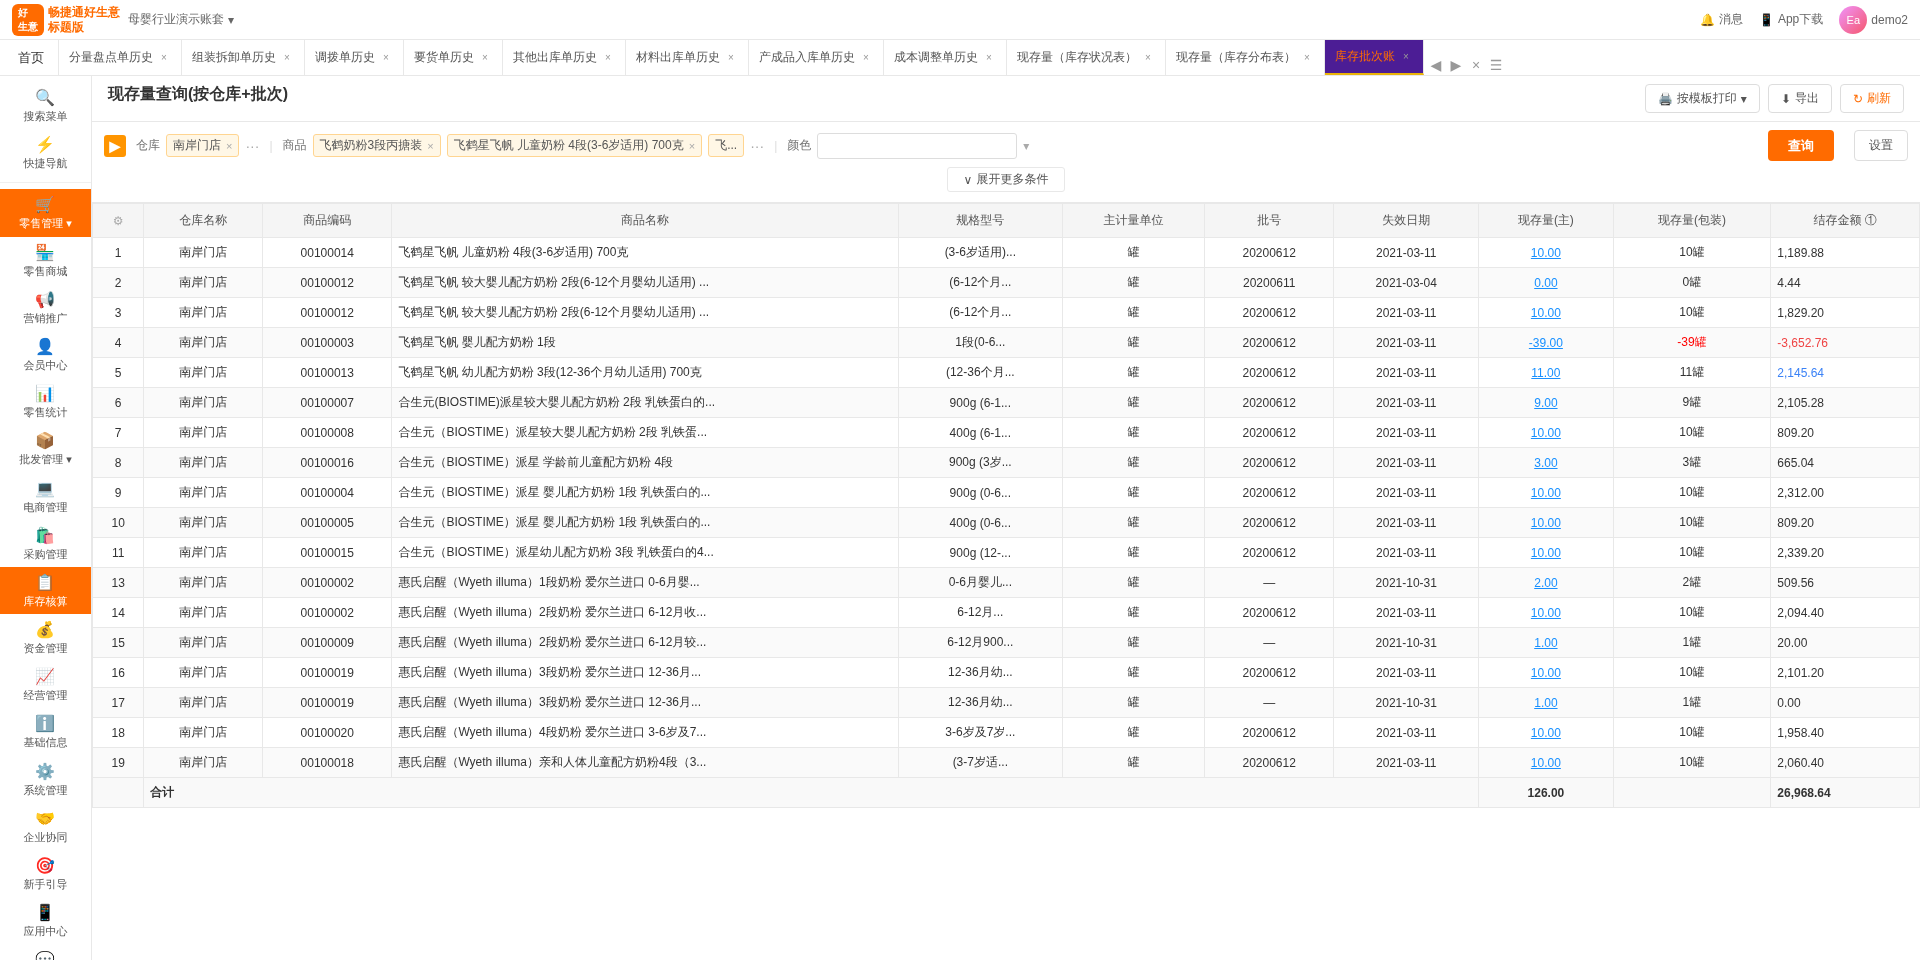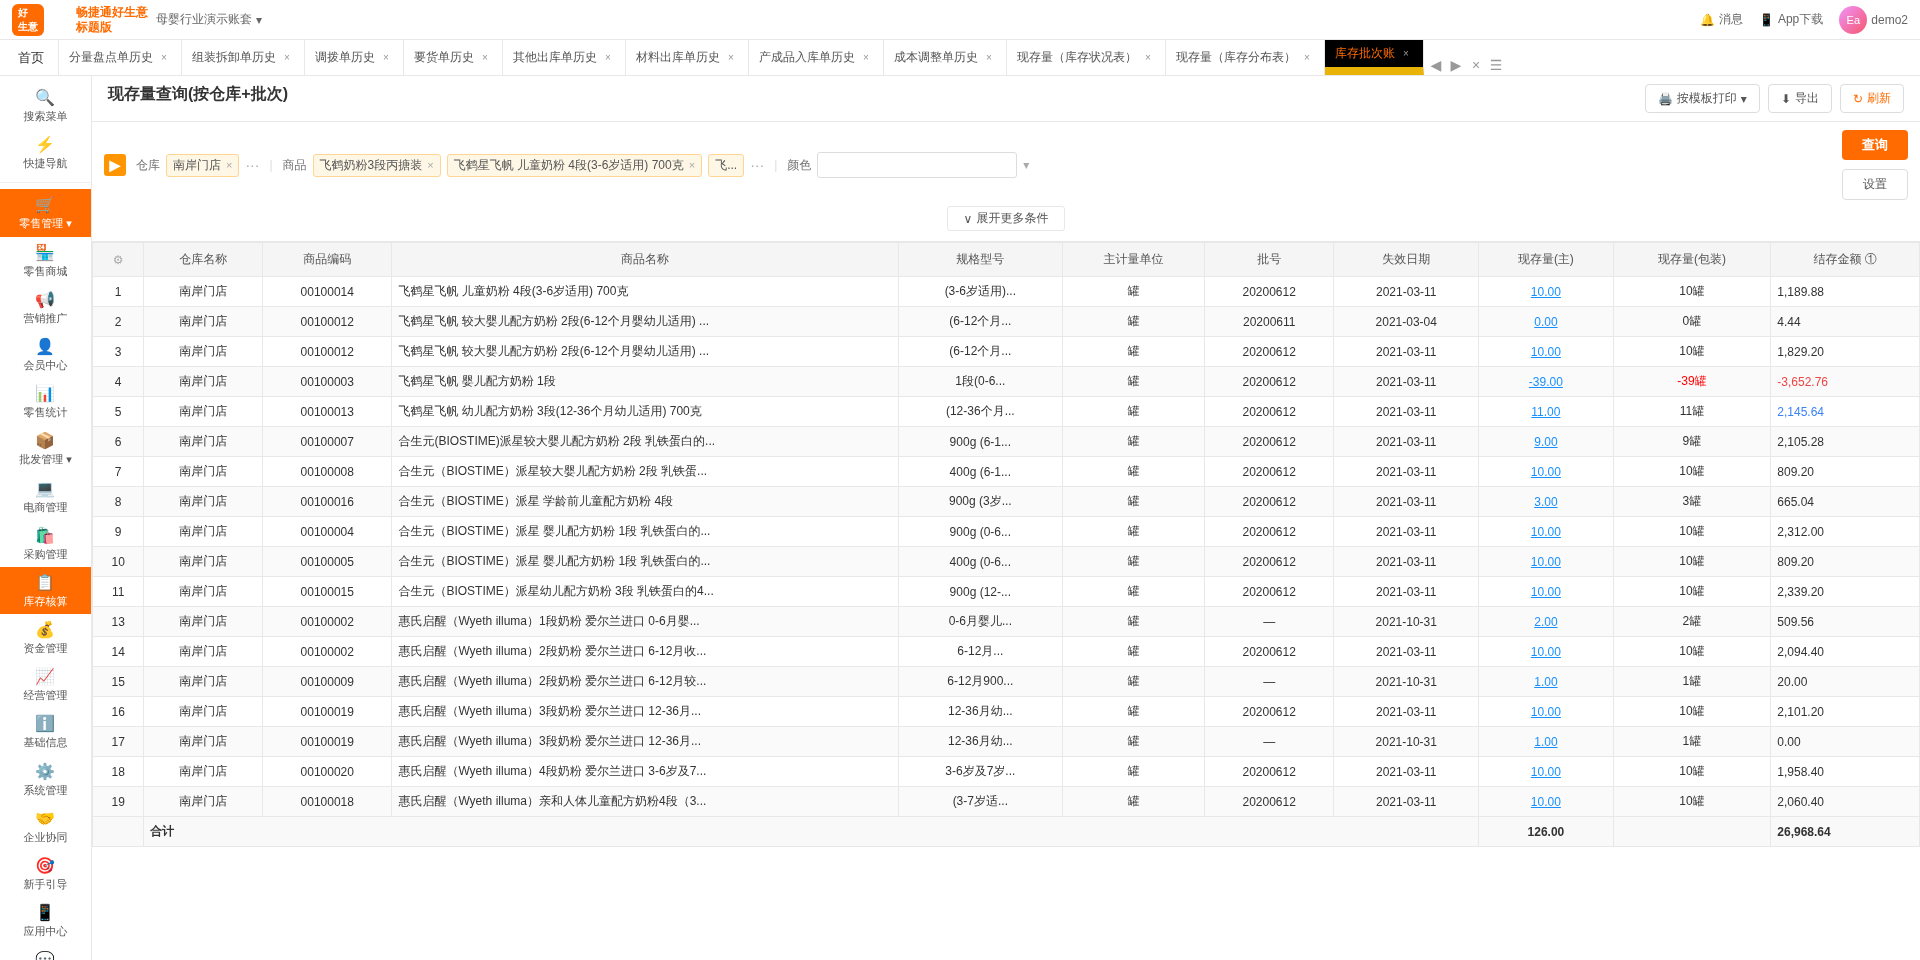--- a/index.html
+++ b/index.html
@@ -17,21 +17,21 @@
     }
     .top-bar-left { display: flex; align-items: center; gap: 8px; }
     .logo-area { display: flex; align-items: center; gap: 4px; }
     .logo-icon {
       width: 32px; height: 32px;
       background: #ff6b00;
       border-radius: 6px;
       display: flex; align-items: center; justify-content: center;
       color: white; font-size: 10px; font-weight: bold;
     }
-    .logo-text { color: #ff6b00; font-size: 12px; font-weight: bold; line-height: 1.2; margin-left: 28px; }
+    .logo-text { color: #ff6b00; font-size: 12px; font-weight: bold; line-height: 1.2; }
     .top-bar-title {
       display: flex; align-items: center; gap: 4px;
       color: #666; font-size: 13px;
     }
     .top-bar-right { display: flex; align-items: center; gap: 16px; color: #666; }
     .top-bar-right span { cursor: pointer; display: flex; align-items: center; gap: 4px; }
     .avatar {
       width: 28px; height: 28px; border-radius: 50%;
       background: linear-gradient(135deg, #f093fb, #f5576c);
       display: flex; align-items: center; justify-content: center;
@@ -60,23 +60,23 @@
     .tab-item {
       padding: 0 10px;
       height: 100%;
       display: flex; align-items: center; gap: 4px;
       color: #555; font-size: 12px;
       border-right: 1px solid #e8e8e8;
       cursor: pointer;
       white-space: nowrap;
     }
     .tab-item.active {
-      background: #000000;
+      background: #4c1d95;
       color: #ff6b00;
-      border-bottom: 8px solid #eab308;
+      border-bottom: 2px solid #eab308;
     }
     .tab-close {
       font-size: 10px; color: #999; cursor: pointer;
       width: 14px; height: 14px;
       display: flex; align-items: center; justify-content: center;
       border-radius: 50%;
     }
     .tab-nav-btns { display: flex; align-items: center; margin-left: 2px; }
     .tab-nav-btn {
       width: 20px; height: 20px;
@@ -218,21 +218,21 @@
     }
     .btn-settings {
       padding: 6px 14px;
       background: #fff;
       color: #555;
       border: 1px solid #ddd;
       border-radius: 4px;
       cursor: pointer;
       font-size: 12px;
     }
-    .query-btn-group { display: flex; flex-direction: column; gap: 9px; }
+    .query-btn-group { display: flex; flex-direction: row; gap: 20px; }
 
     
     .table-container {
       flex: 1;
       overflow-y: auto;
       overflow-x: auto;
       background: #fff;
       margin: 0;
     }
     table {

